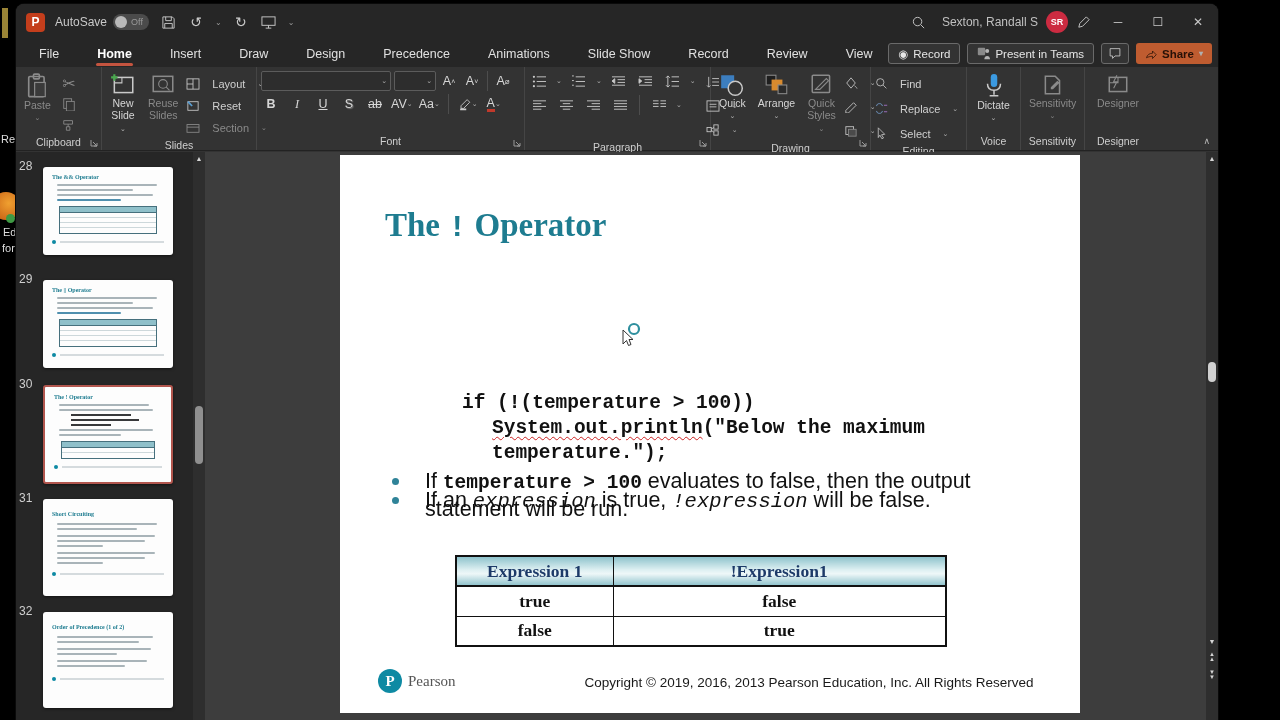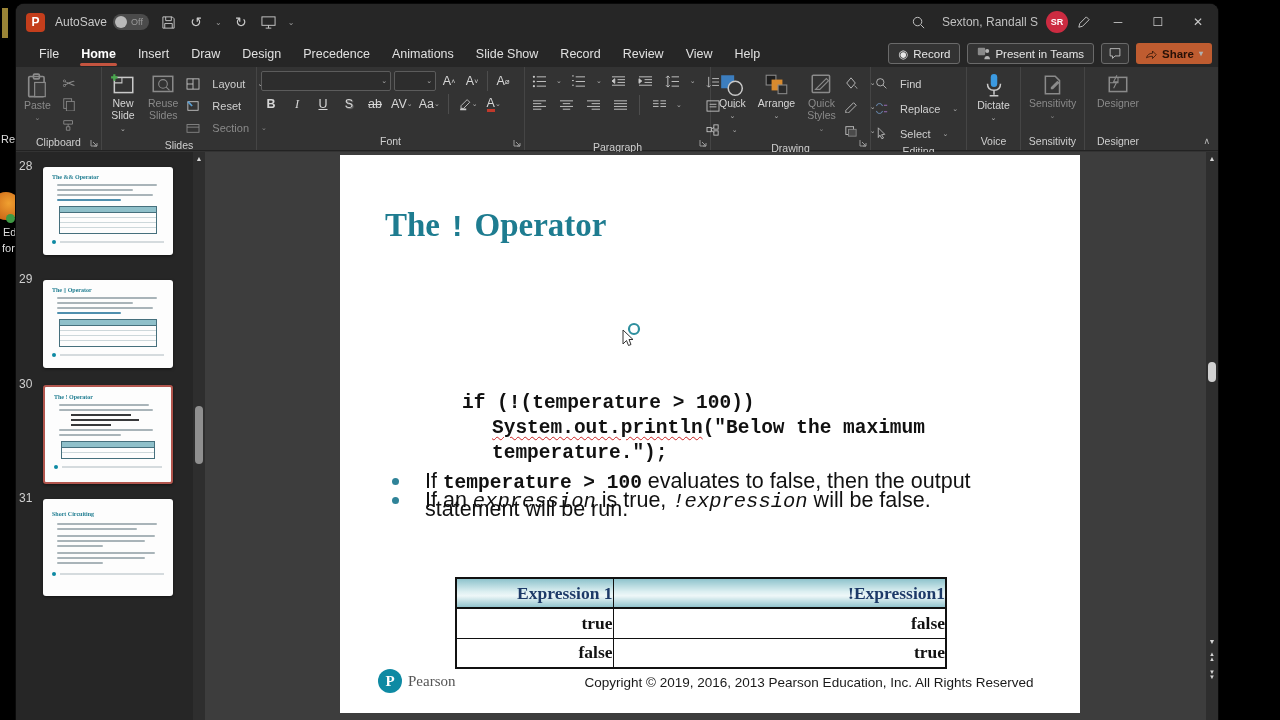--- a/index.html
+++ b/index.html
@@ -41,21 +41,21 @@
   .tb-user { color:#c0c0c0; font-size:12px; margin:0 8px; }
   .avatar { width:22px; height:22px; border-radius:50%; background:#cc2b41; color:#fff; font-size:9px;
             font-weight:bold; display:flex; align-items:center; justify-content:center; }
   .winbtn { width:40px; height:36px; display:flex; align-items:center; justify-content:center;
             color:#c9c9c9; font-size:12px; }
   .tb-smallbtn { width:30px; height:36px; display:flex; align-items:center; justify-content:center; color:#c9c9c9; }
 
   
   .tabrow { position:absolute; left:0; top:36px; width:100%; height:27px; background:#262626;
             display:flex; align-items:center; }
-  .tabs { display:flex; align-items:center; gap:4px; padding-left:14px; }
+  .tabs { display:flex; align-items:center; gap:20px; padding-left:14px; }
   .tab { color:#e0e0e0; font-size:12.5px; padding:4px 9px; position:relative; }
   .tab.active { color:#fff; font-weight:bold; }
   .tab.active::after { content:""; position:absolute; left:8px; right:8px; bottom:-1px; height:3px;
                        background:#c4543f; border-radius:2px; }
   .tab-actions { position:absolute; right:6px; display:flex; align-items:center; gap:7px; }
   .act-btn { height:21px; border:1px solid #6a6a6a; border-radius:3px; color:#e6e6e6; font-size:11.5px;
              display:flex; align-items:center; gap:5px; padding:0 9px; background:#333; }
   .share-btn { height:21px; border-radius:3px; background:#bf5c30; color:#271107; font-size:11.5px;
                font-weight:bold; display:flex; align-items:center; gap:5px; padding:0 9px; }
   .share-btn .chev { font-size:8px; }
@@ -128,22 +128,22 @@
   #bullet1 { left:52px; top:293px; }
   #bullet2 { left:52px; top:332px; }
   .codeblock { position:absolute; left:122px; top:236px; font-family:"Liberation Mono", monospace;
                font-weight:bold; font-size:19.5px; color:#111; line-height:25px; }
   .codeblock .ind { margin-left:30px; }
   .spell { text-decoration:underline; text-decoration-style:wavy; text-decoration-color:#cc2222;
            text-decoration-thickness:1px; text-underline-offset:3px; }
   #bullet3 { left:52px; top:313px; width:620px; }
   #bullet3 .btext { width:592px; }
 
-  .s-table { position:absolute; left:115px; top:422px; width:492px; border-collapse:collapse;
-             font-family:"Liberation Serif", serif; text-align:right; }
+  .s-table { position:absolute; left:115px; top:400px; width:492px; border-collapse:collapse;
+             font-family:"Liberation Serif", serif; text-align:center; }
   .s-table th, .s-table td { border:1.5px solid #111; height:30px; font-size:17.5px; }
   .s-table th { background:linear-gradient(180deg,#8ec3cc 0%,#dceff1 45%,#eef7f8 60%,#93c5ce 100%);
                 color:#1d3a68; font-weight:bold; border-bottom-width:2px; }
   .s-table td { font-weight:bold; color:#111; background:#fff; }
   .s-table .c1 { width:157px; }
   .s-table { border:2.5px solid #111; }
 
   .s-footer { position:absolute; left:0; bottom:18px; width:740px; height:26px; }
   .plogo { position:absolute; left:38px; top:0; width:24px; height:24px; border-radius:50%;
            background:#0e8aa3; color:#fff; display:flex; align-items:center; justify-content:center;
@@ -724,20 +724,36 @@
           <div class="ml" style="margin-top:5px; margin-right:18px"></div>
           <div class="ml" style="margin-right:28px"></div>
           <div class="ml" style="margin-right:70px"></div>
           <div class="mfoot" style="margin-top:8px">
               <span class="mdot"></span>
               <span class="mfline"></span>
             </div>
         </div>
       </div>
 
+      <div class="thumb-item" style="top:450px; height:108px">
+        <span class="tnum">32</span>
+        <div class="tbox" style="height:96px">
+          <div class="mini-title" style="margin-top:12px">Order of Precedence (1 of 2)</div>
+          <div class="ml" style="margin-top:6px; margin-right:20px"></div>
+          <div class="ml" style="margin-right:34px"></div>
+          <div class="ml" style="margin-top:5px; margin-right:22px"></div>
+          <div class="ml" style="margin-right:56px"></div>
+          <div class="ml" style="margin-top:5px; margin-right:26px"></div>
+          <div class="ml" style="margin-right:48px"></div>
+          <div class="mfoot" style="margin-top:10px">
+              <span class="mdot"></span>
+              <span class="mfline"></span>
+            </div>
+        </div>
+      </div>
 
       <div class="pscroll">
         <span class="arr" style="top:3px">▲</span>
         <span class="pthumb"></span>
       </div>
     </div>
 
     <div class="canvas">
       <div class="slide">
 

